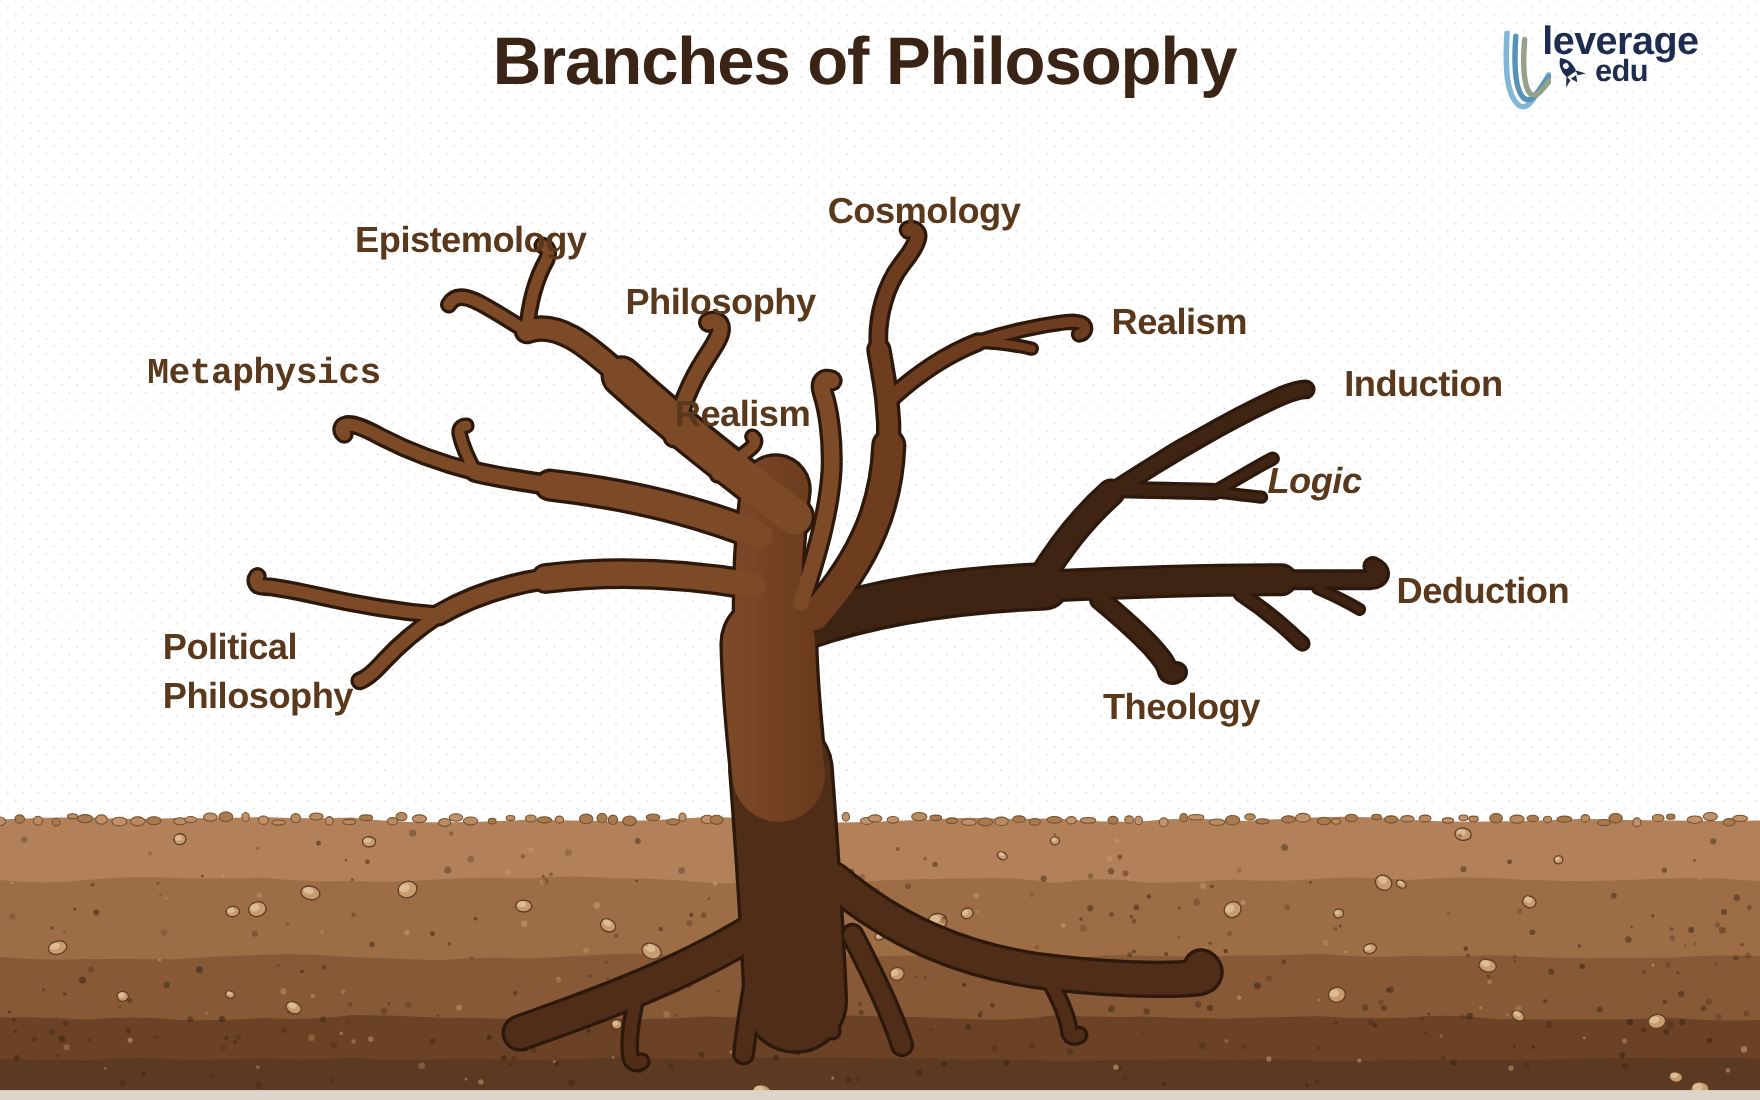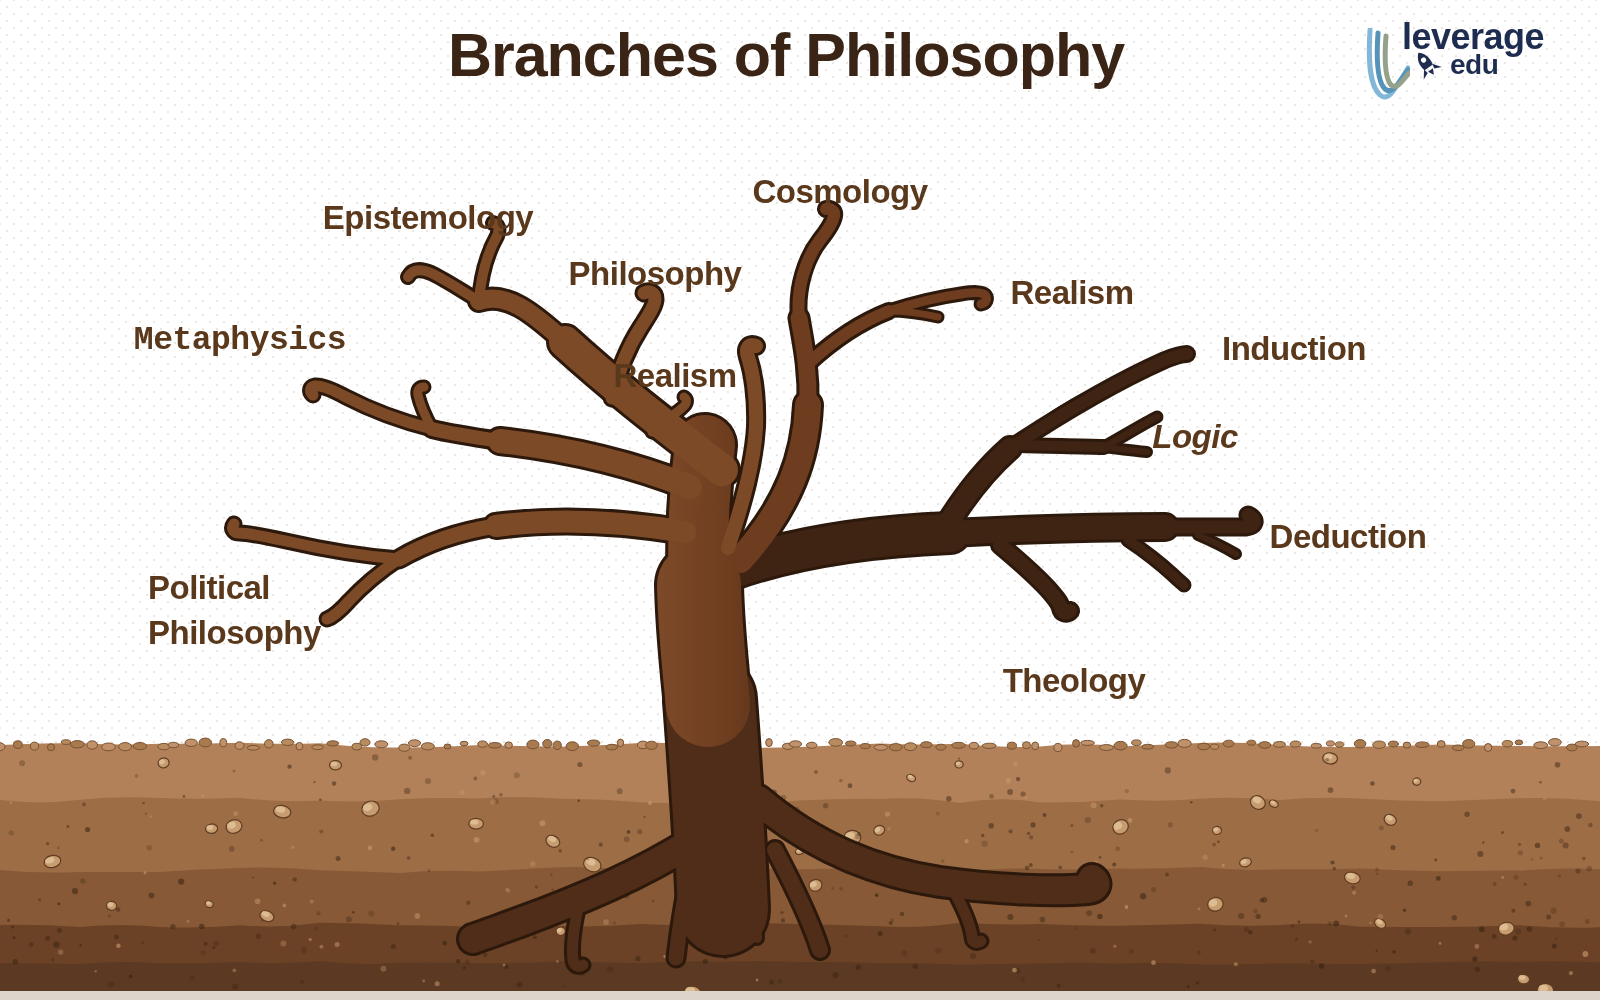--- a/index.html
+++ b/index.html
@@ -24,21 +24,21 @@
   }
   .lbl-epistemology{left:428px;top:218px;}
   .lbl-cosmology{left:840px;top:192px;}
   .lbl-aesthetics{left:655px;top:274px;}
   .lbl-realism{left:1072px;top:293px;}
   .lbl-metaphysics{left:240px;top:340px;font-family:Liberation Mono, monospace;}
   .lbl-ethics{left:675px;top:376px;}
   .lbl-induction{left:1294px;top:349px;}
   .lbl-logic{left:1195px;top:437px;font-style:italic;}
   .lbl-deduction{left:1348px;top:537px;}
-  .lbl-theology{left:1074px;top:643px;margin-top:38px;}
+  .lbl-theology{left:1074px;top:643px;}
   .lbl-political{left:148px;top:566px;transform:none;white-space:normal;
     width:205px;line-height:1.35;text-align:left;}
   .logo{position:absolute;left:1360px;top:16px;width:200px;height:96px;z-index:3;}
   .logo .vicon{position:absolute;left:4px;top:12px;}
   .logo .word1{position:absolute;left:42px;top:0;font-size:36px;font-weight:bold;
     letter-spacing:-0.5px;color:var(--logoNavy,#1d2c4f);}
   .logo .rocket{position:absolute;left:48px;top:30px;}
   .logo .word2{position:absolute;left:90px;top:33px;font-size:28px;font-weight:bold;
     letter-spacing:-0.5px;color:var(--logoNavy,#1d2c4f);}
 </style>

